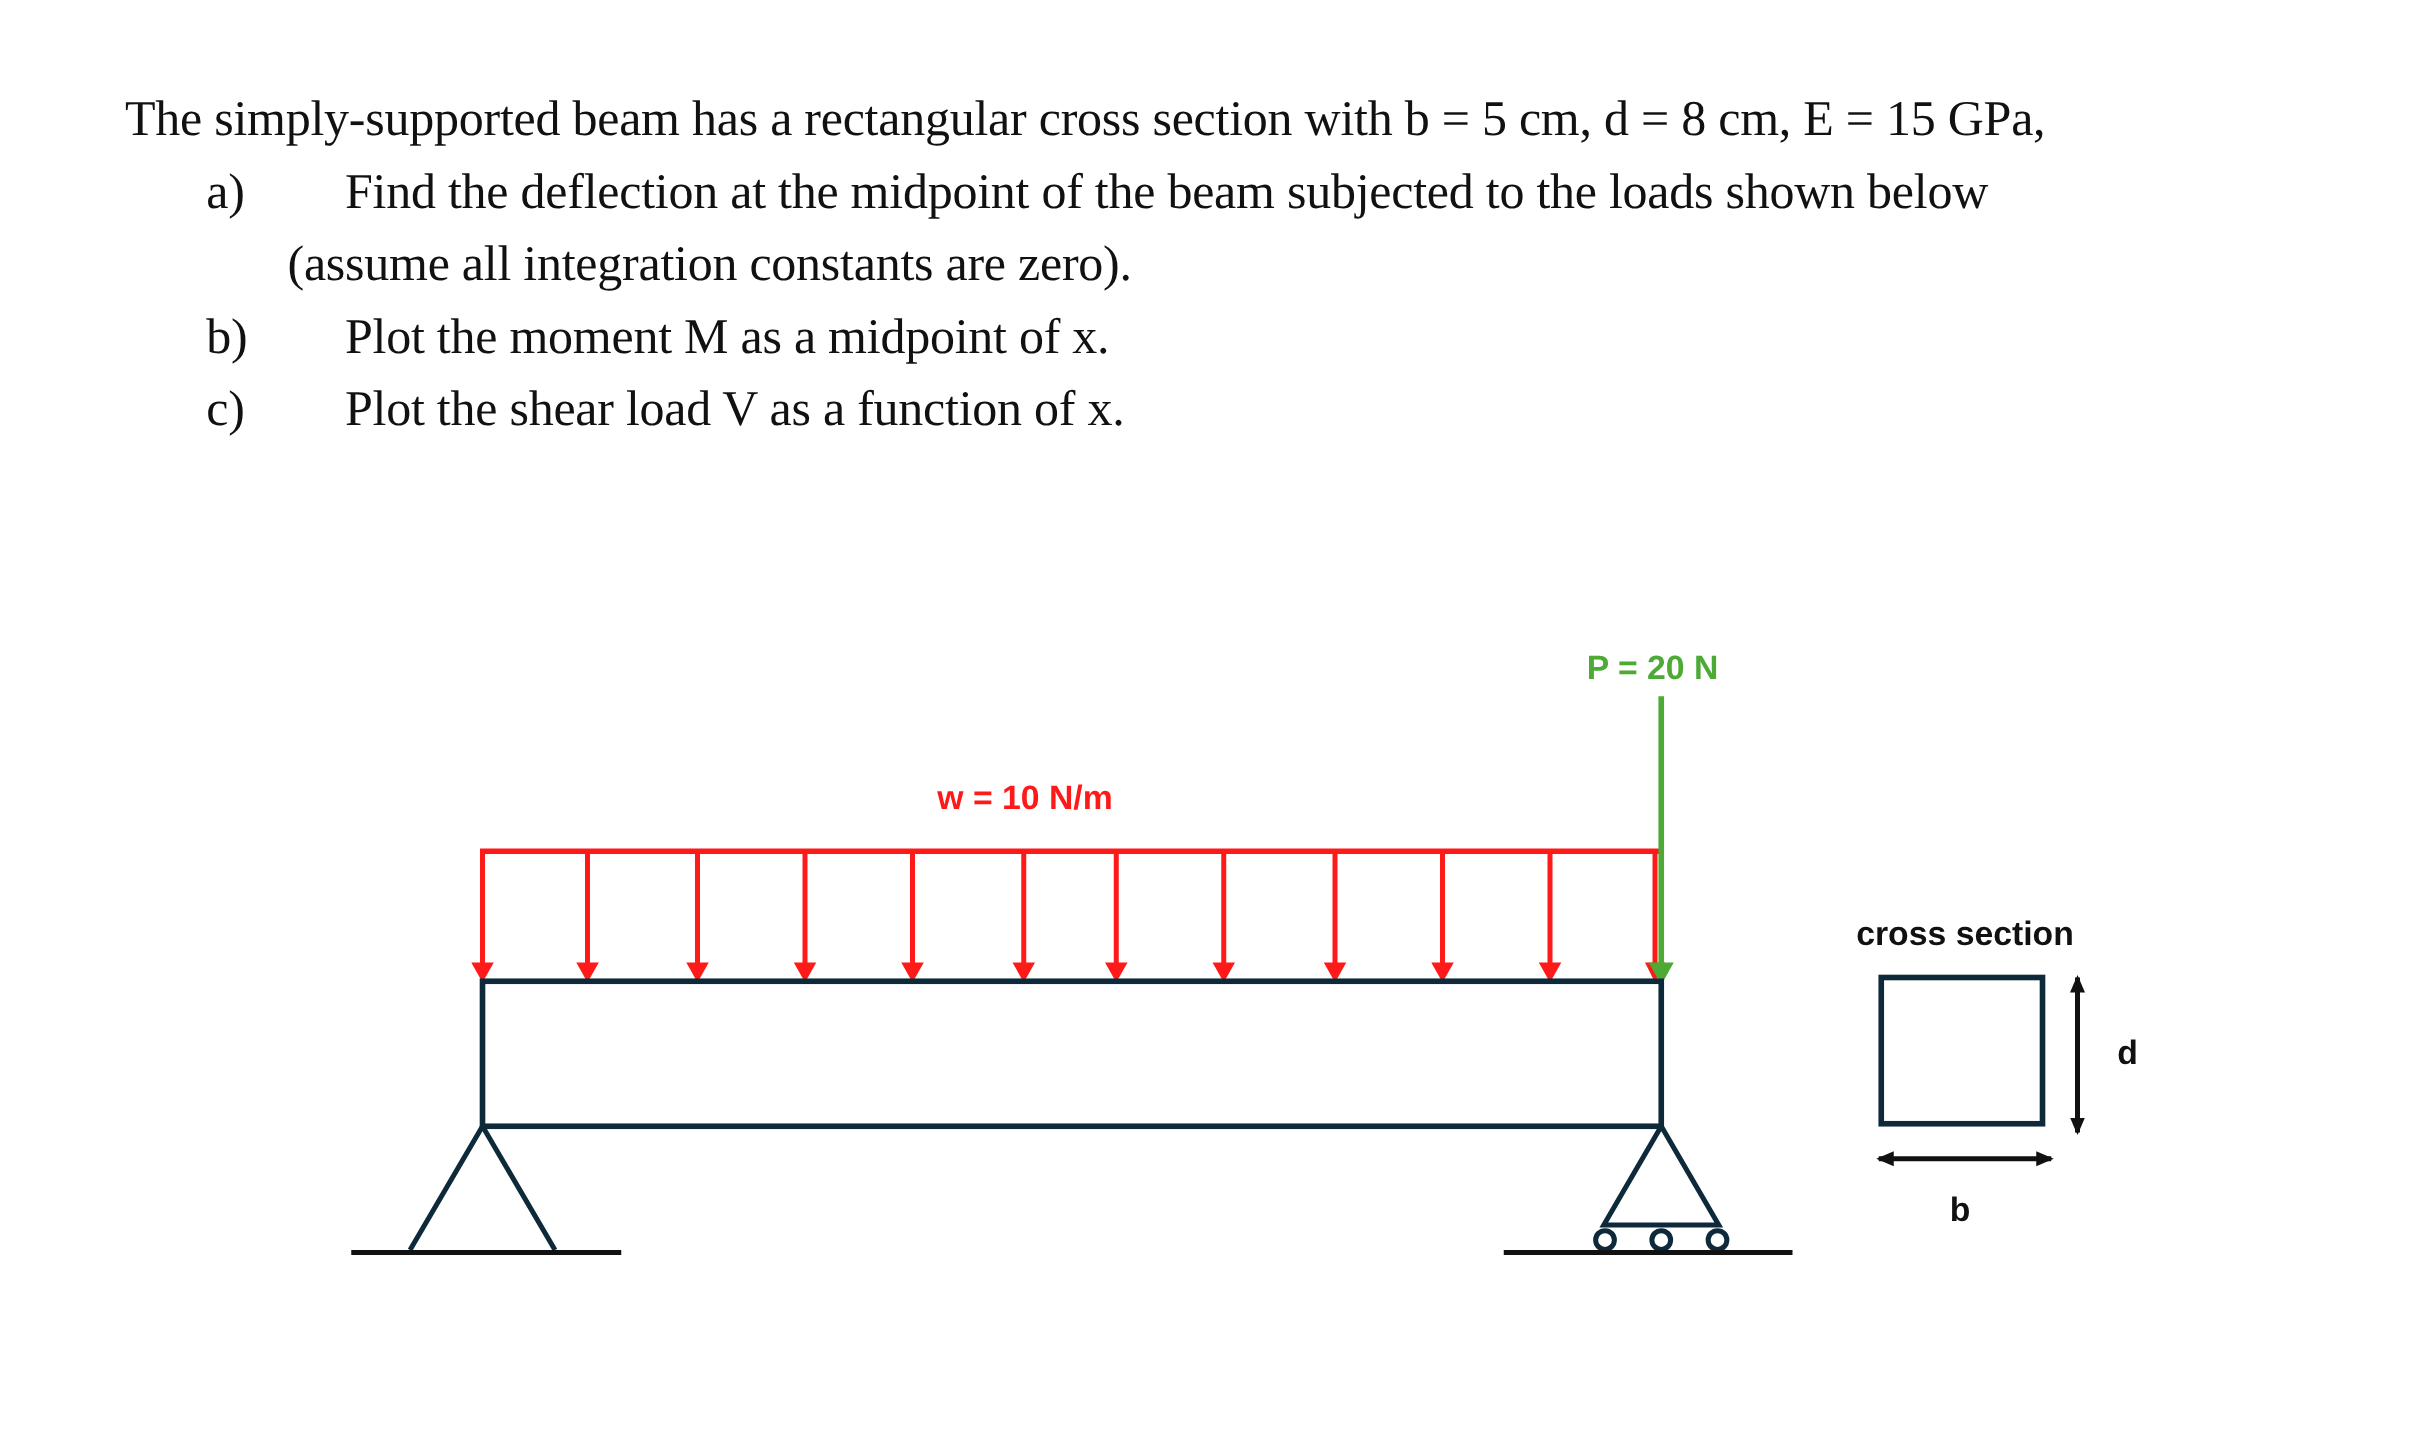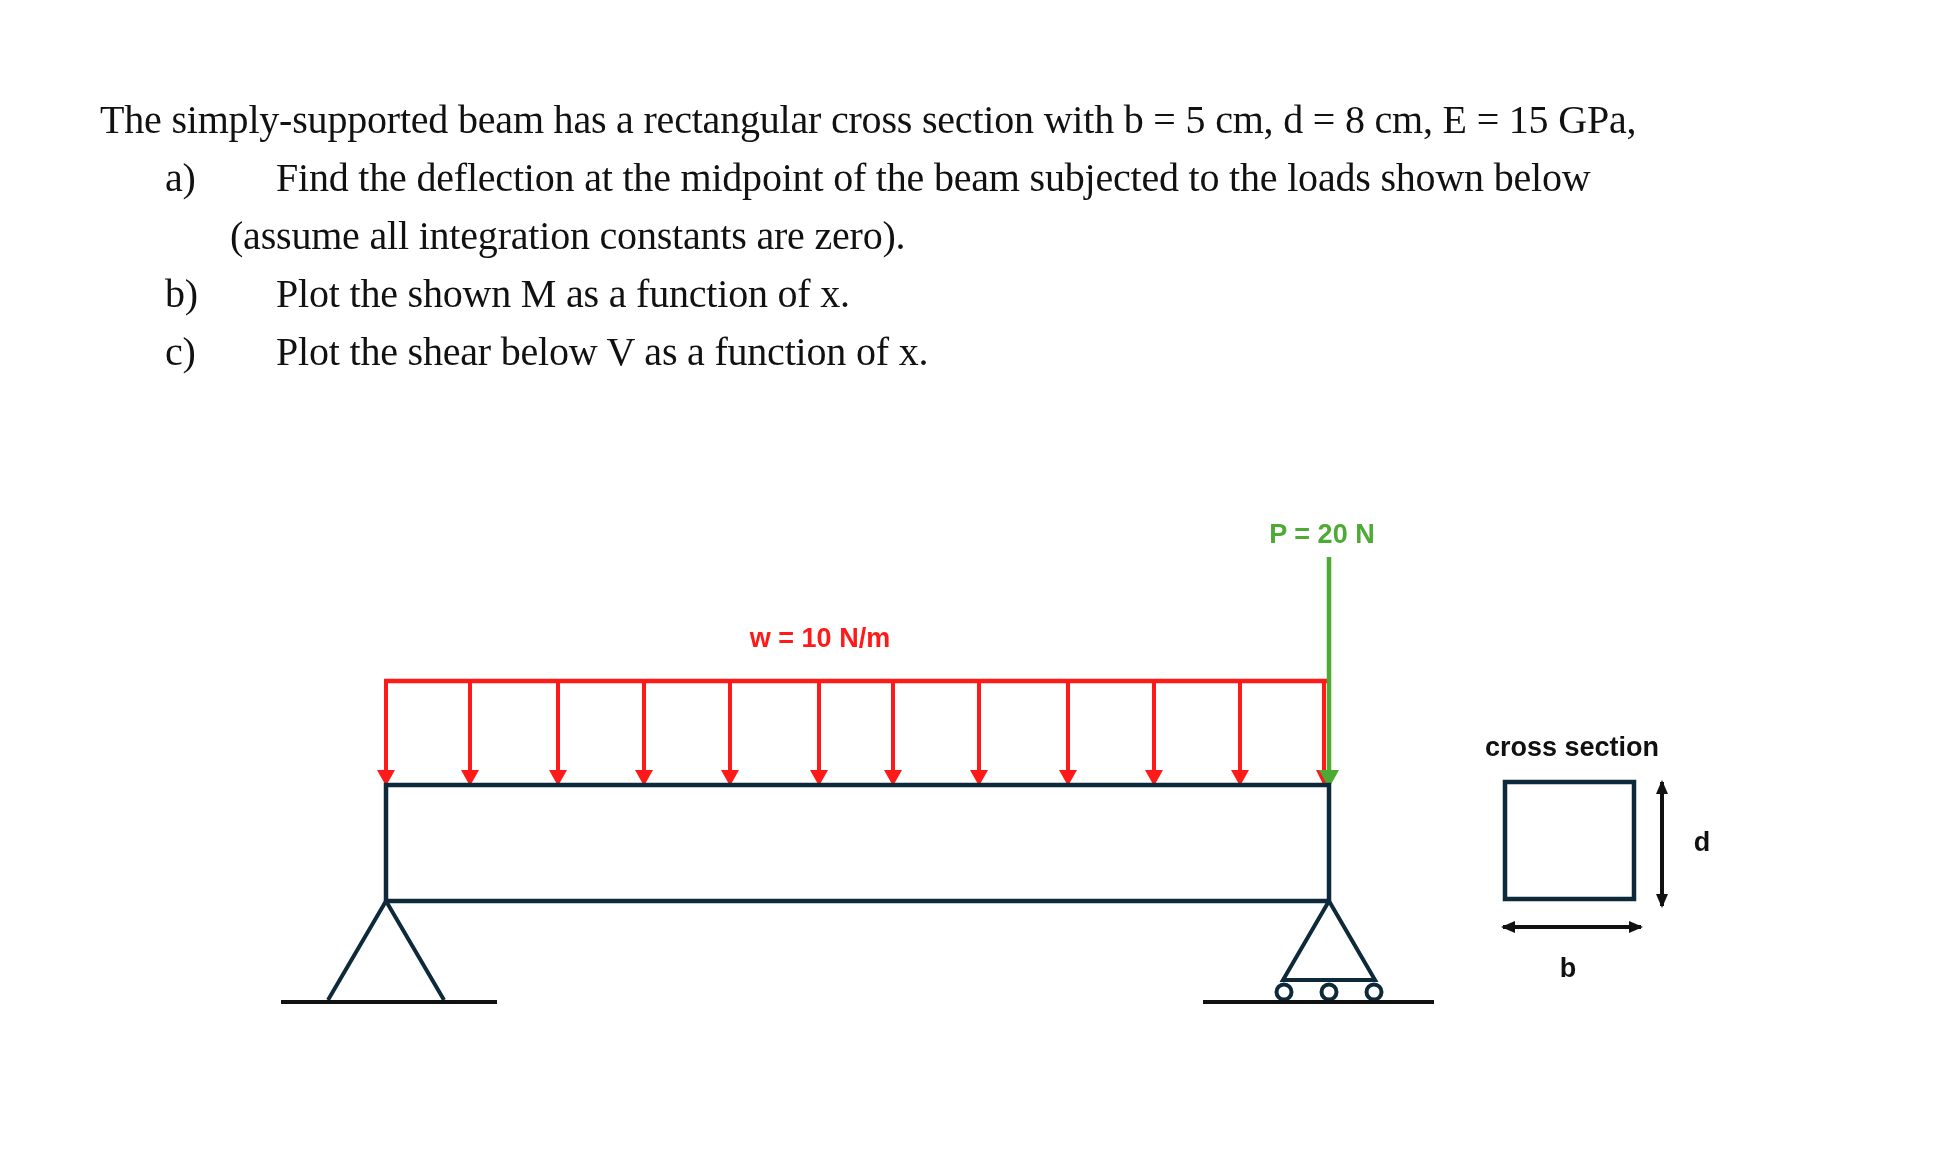--- a/index.html
+++ b/index.html
@@ -20,21 +20,20 @@
       left: 100px;
       top: 66px;
       width: 1820px;
       font-size: 40px;
       line-height: 58px;
       letter-spacing: -0.2px;
     }
     .line {
       white-space: nowrap;
       height: 58px;
-      margin-top: 25px;
     }
     .item {
       position: relative;
       white-space: nowrap;
       height: 58px;
     }
     .item-letter {
       position: absolute;
       left: 65px;
     }
@@ -67,25 +66,25 @@
 
   <div class="item">
     <span class="item-letter">a)</span>
     <span class="item-text">Find the deflection at the midpoint of the beam subjected to the loads shown below</span>
   </div>
   <div class="item">
     <span class="item-cont">(assume all integration constants are zero).</span>
   </div>
   <div class="item">
     <span class="item-letter">b)</span>
-    <span class="item-text">Plot the shown M as a function of x.</span>
+    <span class="item-text">Plot the moment M as a midpoint of x.</span>
   </div>
   <div class="item">
     <span class="item-letter">c)</span>
-    <span class="item-text">Plot the shear below V as a function of x.</span>
+    <span class="item-text">Plot the shear load V as a function of x.</span>
   </div>
 </div>
 
 <svg class="diagram" viewBox="0 0 1940 1157" xmlns="http://www.w3.org/2000/svg">
   <defs>
     <marker id="redHead" markerWidth="6" markerHeight="6" refX="3" refY="5" orient="auto" markerUnits="userSpaceOnUse" viewBox="0 0 6 6">
       <path d="M0,0 L6,0 L3,6 Z" fill="#ff1a1a"></path>
     </marker>
     <marker id="blackHeadEnd" markerWidth="14" markerHeight="14" refX="12" refY="7" orient="auto" markerUnits="userSpaceOnUse">
       <path d="M0,1 L14,7 L0,13 Z" fill="#111111"></path>

